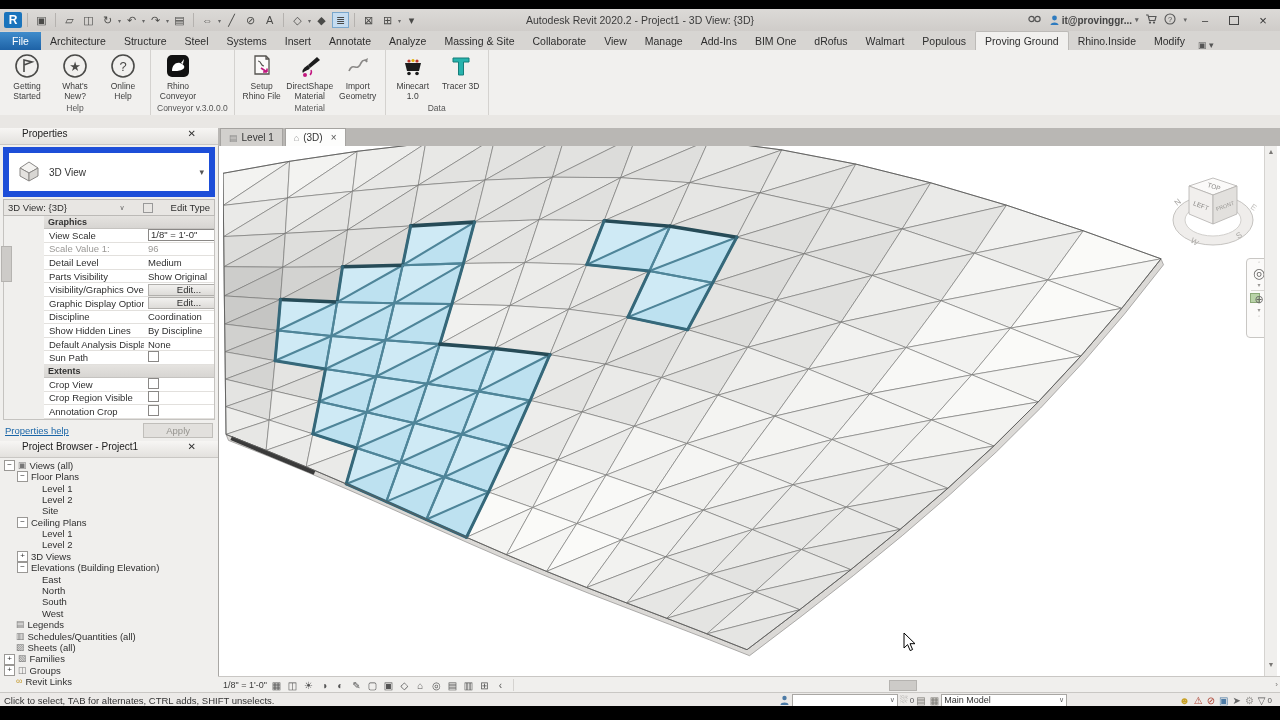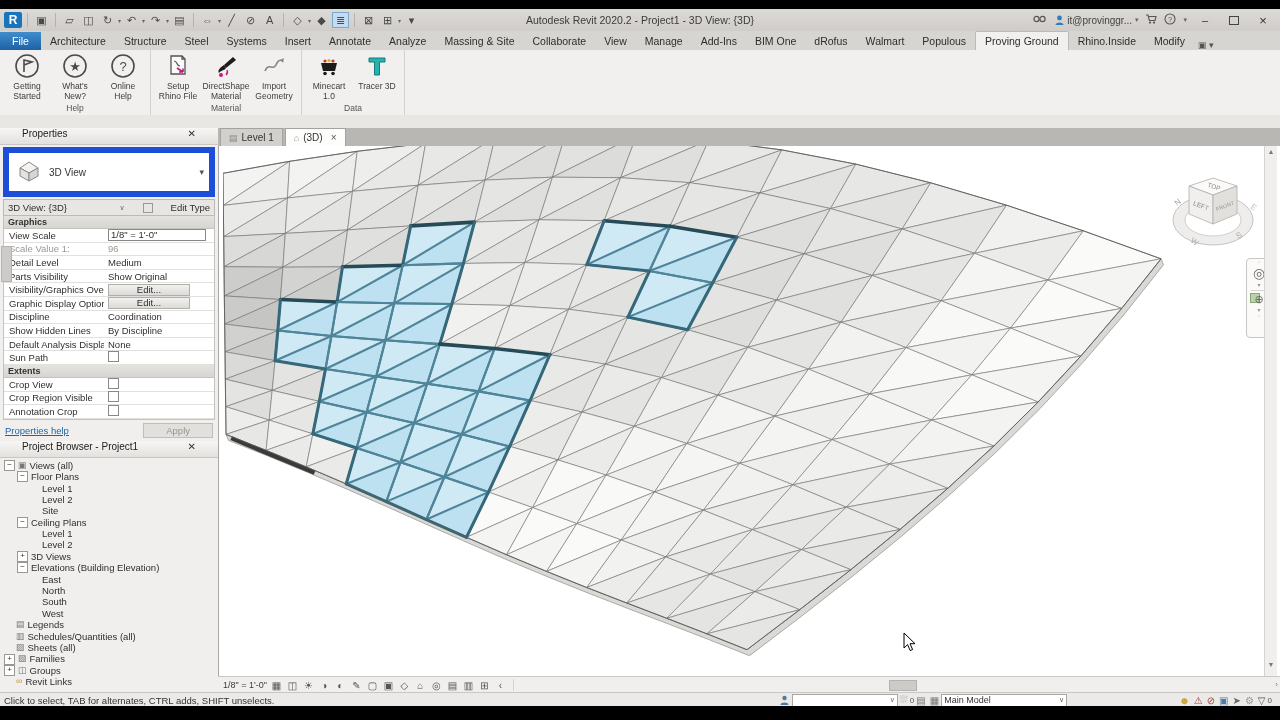--- a/index.html
+++ b/index.html
@@ -49,21 +49,21 @@
   #view-combo{margin:0 3px;height:15px;background:#e8e6e3;border:1px solid #bcbab7;display:flex;align-items:center;padding:0 4px;}
   #edit-type{margin-left:auto;display:flex;gap:18px;align-items:center;}
   .prop-row{display:flex;height:12.6px;border-bottom:1px solid #e2e0dd;background:#fff;align-items:center;}
   .prop-row .pl{width:95px;padding-left:5px;overflow:hidden;white-space:nowrap;}
   .prop-row .pv{flex:1;padding-left:4px;overflow:hidden;white-space:nowrap;}
   .prop-row .pv .inputbox{border:1px solid #8a8886;background:#fff;padding:0 2px;display:inline-block;width:92px;height:10px;line-height:10px;}
   .prop-row .pv .editbtn{background:linear-gradient(#f2f1ef,#dddbd8);border:1px solid #b1afac;width:80px;text-align:center;display:inline-block;height:10px;line-height:10px;}
   .prop-row .pv .chk{width:9px;height:9px;border:1px solid #8a8886;background:#fff;display:inline-block;}
   .prop-section{height:12px;background:linear-gradient(#e5e3e0,#d7d5d2);border-bottom:1px solid #c5c3c0;
     display:flex;align-items:center;padding-left:4px;font-size:9px;color:#333;font-weight:bold;}
-  #prop-grid{margin:0 3px;border:1px solid #c5c3c0;border-top:none;position:relative;}
+  #prop-grid{margin:0 3px;border:1px solid #c5c3c0;border-top:none;position:relative;padding-left:40px;}
   #prop-footer{display:flex;align-items:center;margin:3px 5px;}
   #prop-help{color:#1a66a8;text-decoration:underline;}
   #apply-btn{margin-left:auto;background:#e2e0dd;border:1px solid #c0beba;color:#96948f;padding:1px 22px;font-size:9.5px;}
   
   #pb-tree{padding:2px 0 0 4px;line-height:11.4px;}
   .tnode{display:flex;align-items:center;white-space:nowrap;height:11.4px;}
   .texp{width:9px;height:9px;border:1px solid #9a9895;background:#fff;font-size:8px;line-height:7px;text-align:center;color:#333;margin-right:3px;flex:none;}
   .texp.none{border:none;background:transparent;}
   .tic{font-size:9px;color:#777;margin-right:3px;flex:none;}
   
@@ -132,21 +132,21 @@
         <span class="qat-ic">⊞</span>
         <span style="font-size: 6px; color: rgb(102, 102, 102);">▾</span>
         <span class="qat-ic">▾</span>
       </div>
   <div id="title-text">Autodesk Revit 2020.2 - Project1 - 3D View: {3D}</div>
   <div id="title-right">
     <span class="sic"><svg width="13" height="10">
             <circle cx="3.5" cy="5" r="2.6" fill="none" stroke="#555" stroke-width="1.2"></circle>
             <circle cx="9.5" cy="5" r="2.6" fill="none" stroke="#555" stroke-width="1.2"></circle>
           </svg></span>
-    <span style="display:flex;align-items:center;gap:3px;">
+    <span style="display:flex;align-items:center;gap:3px;font-weight:bold;">
       <svg width="9" height="10">
             <circle cx="4.5" cy="3" r="2.4" fill="#2e7bbf"></circle>
             <path d="M0.5,10 C0.5,6.6 8.5,6.6 8.5,10 Z" fill="#2e7bbf"></path>
           </svg>
       <span>it@provinggr...</span>
       <span style="font-size:7px;color:#666;">▾</span>
     </span>
     <span><svg width="12" height="10">
             <path d="M1,1 L3,1 L4.4,6.5 L10,6.5 L11,2.5 L3.6,2.5" fill="none" stroke="#555" stroke-width="1.1"></path>
             <circle cx="5" cy="8.6" r="1.1" fill="#555"></circle>
@@ -223,20 +223,38 @@
                 <text x="13" y="18" text-anchor="middle" font-size="13" fill="#4a4a48">?</text>
               </svg>
             </span>
             <span class="rlab">
               <div>Online</div>
               <div>Help</div>
             </span>
           </div>
         </div>
         <div class="rpanel-label">Help</div>
+      </div>
+      <div class="rpanel">
+        <div class="rpanel-btns">
+          <div class="rbtn">
+            <span class="ric">
+              <svg width="26" height="26" viewBox="0 0 26 26">
+                <rect x="2" y="2" width="22" height="22" rx="5" fill="#111"></rect>
+                <path d="M7,18 C7,12 11,9 15,10 C18,11 20,13 19,15 C18,17 14,18 11,18 Z" fill="#fff"></path>
+                <path d="M16,10 L19,6 L18,11 Z" fill="#fff"></path>
+              </svg>
+            </span>
+            <span class="rlab">
+              <div>Rhino</div>
+              <div>Conveyor</div>
+            </span>
+          </div>
+        </div>
+        <div class="rpanel-label">Conveyor v.3.0.0.0</div>
       </div>
       <div class="rpanel">
         <div class="rpanel-btns">
           <div class="rbtn">
             <span class="ric">
               <svg width="26" height="26" viewBox="0 0 26 26">
                 <path d="M6,3 L17,3 L20,6 L20,21 L6,21 Z" fill="#fbfaf9" stroke="#55534f" stroke-width="1.3"></path>
                 <path d="M17,3 L17,6 L20,6" fill="none" stroke="#55534f" stroke-width="1.3"></path>
                 <path d="M9,8 C13,8 11,13 15,13" fill="none" stroke="#55534f" stroke-width="1.2"></path>
                 <path d="M12,15 L18,19 M18,19 L14,19 M18,19 L18,15.5" stroke="#c2187f" stroke-width="1.6" fill="none"></path>

